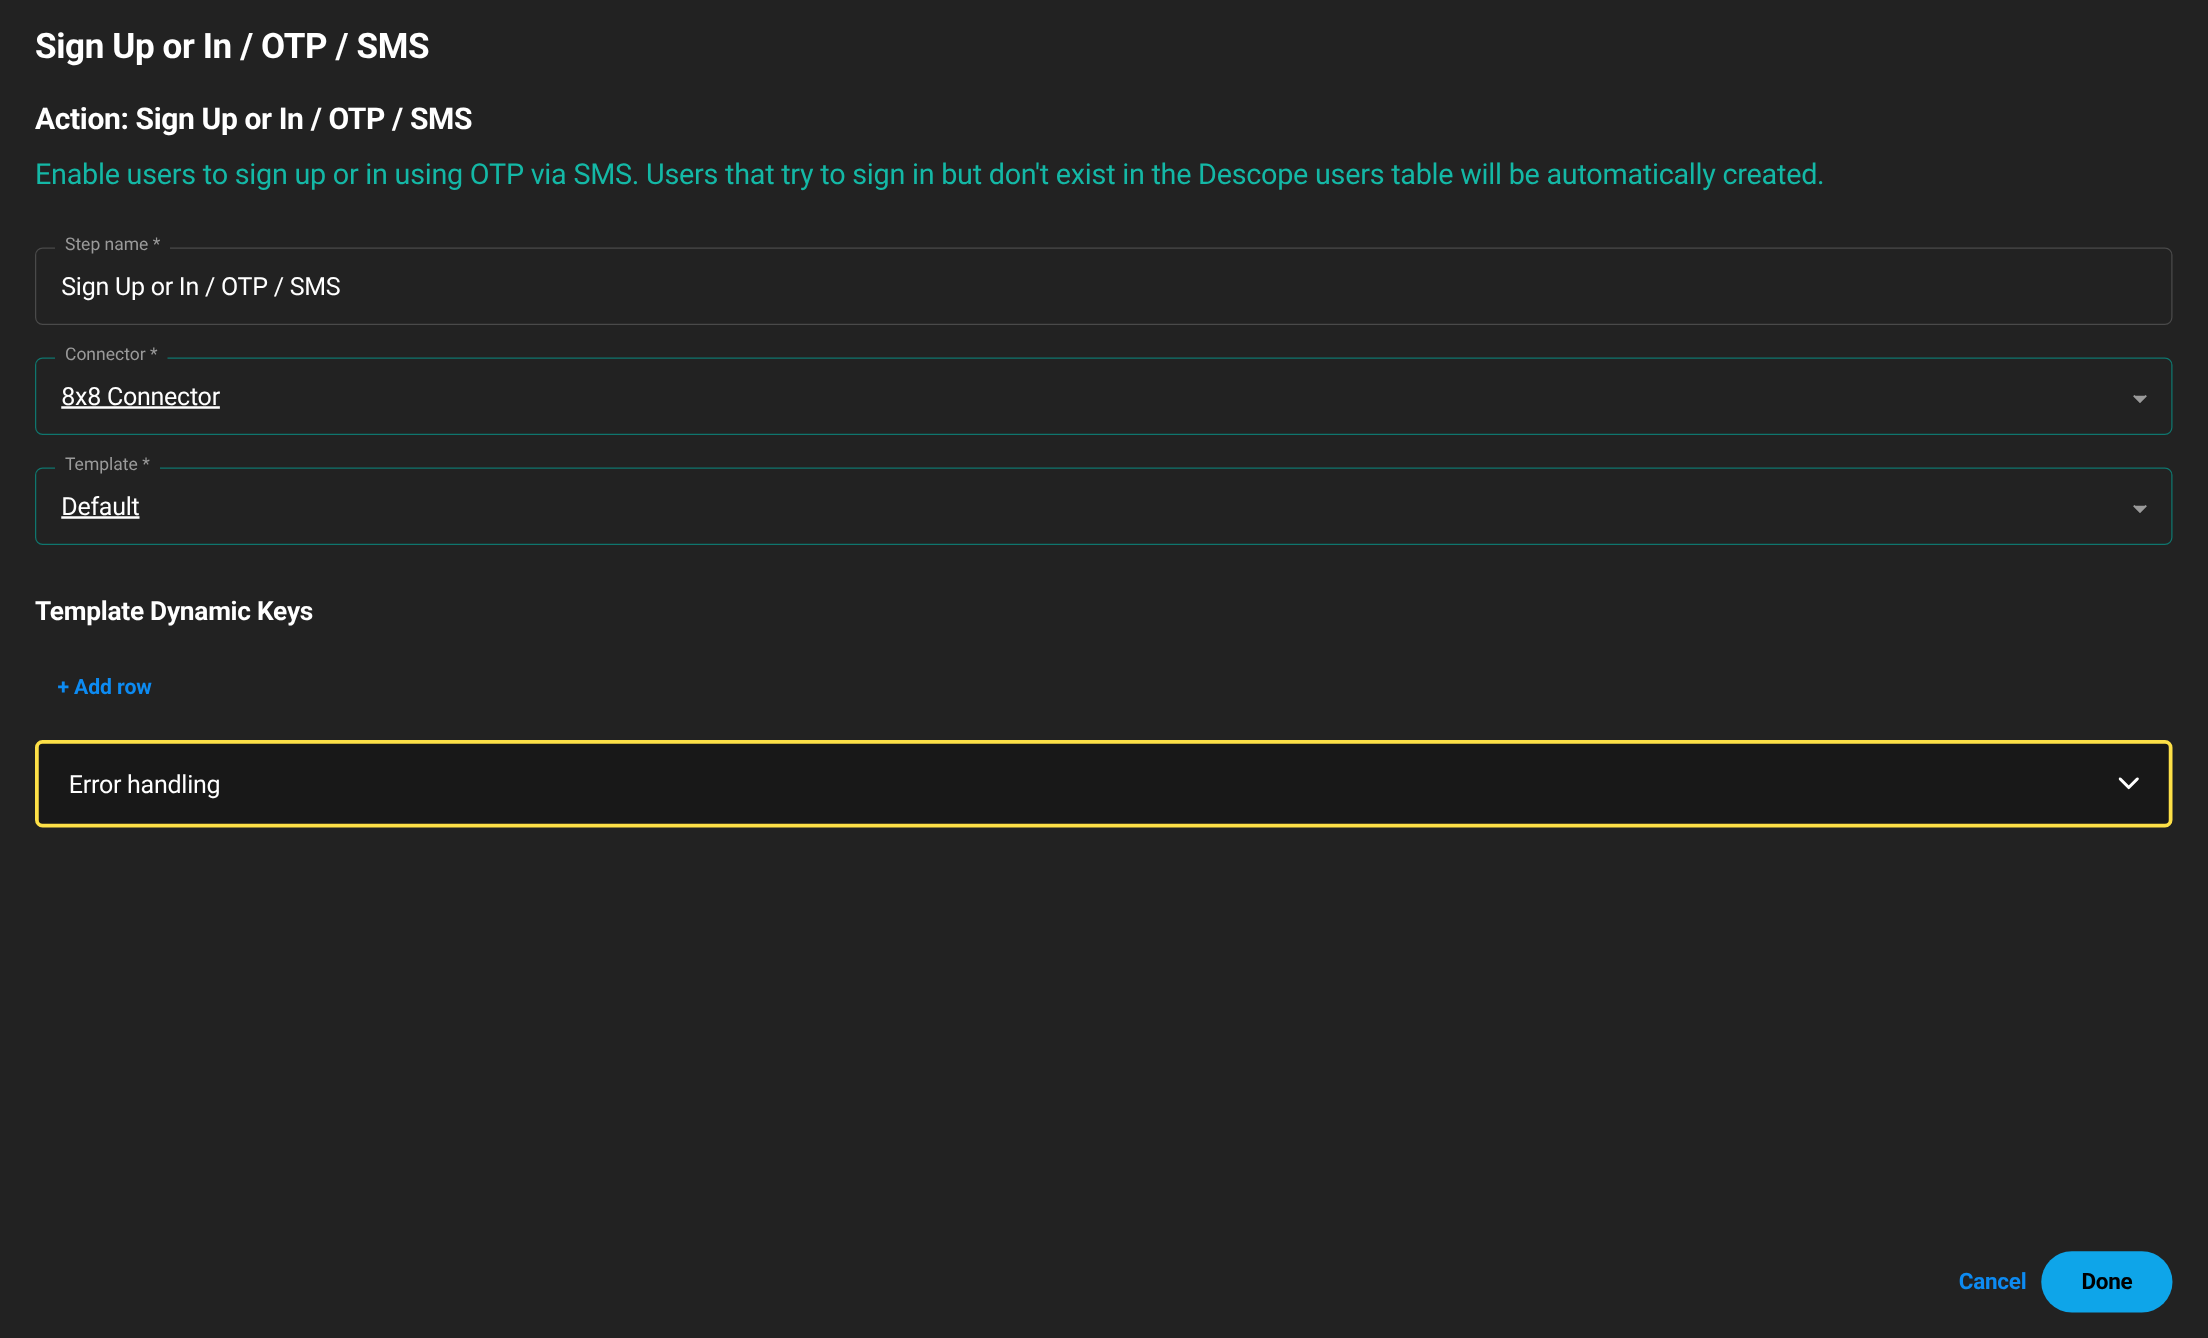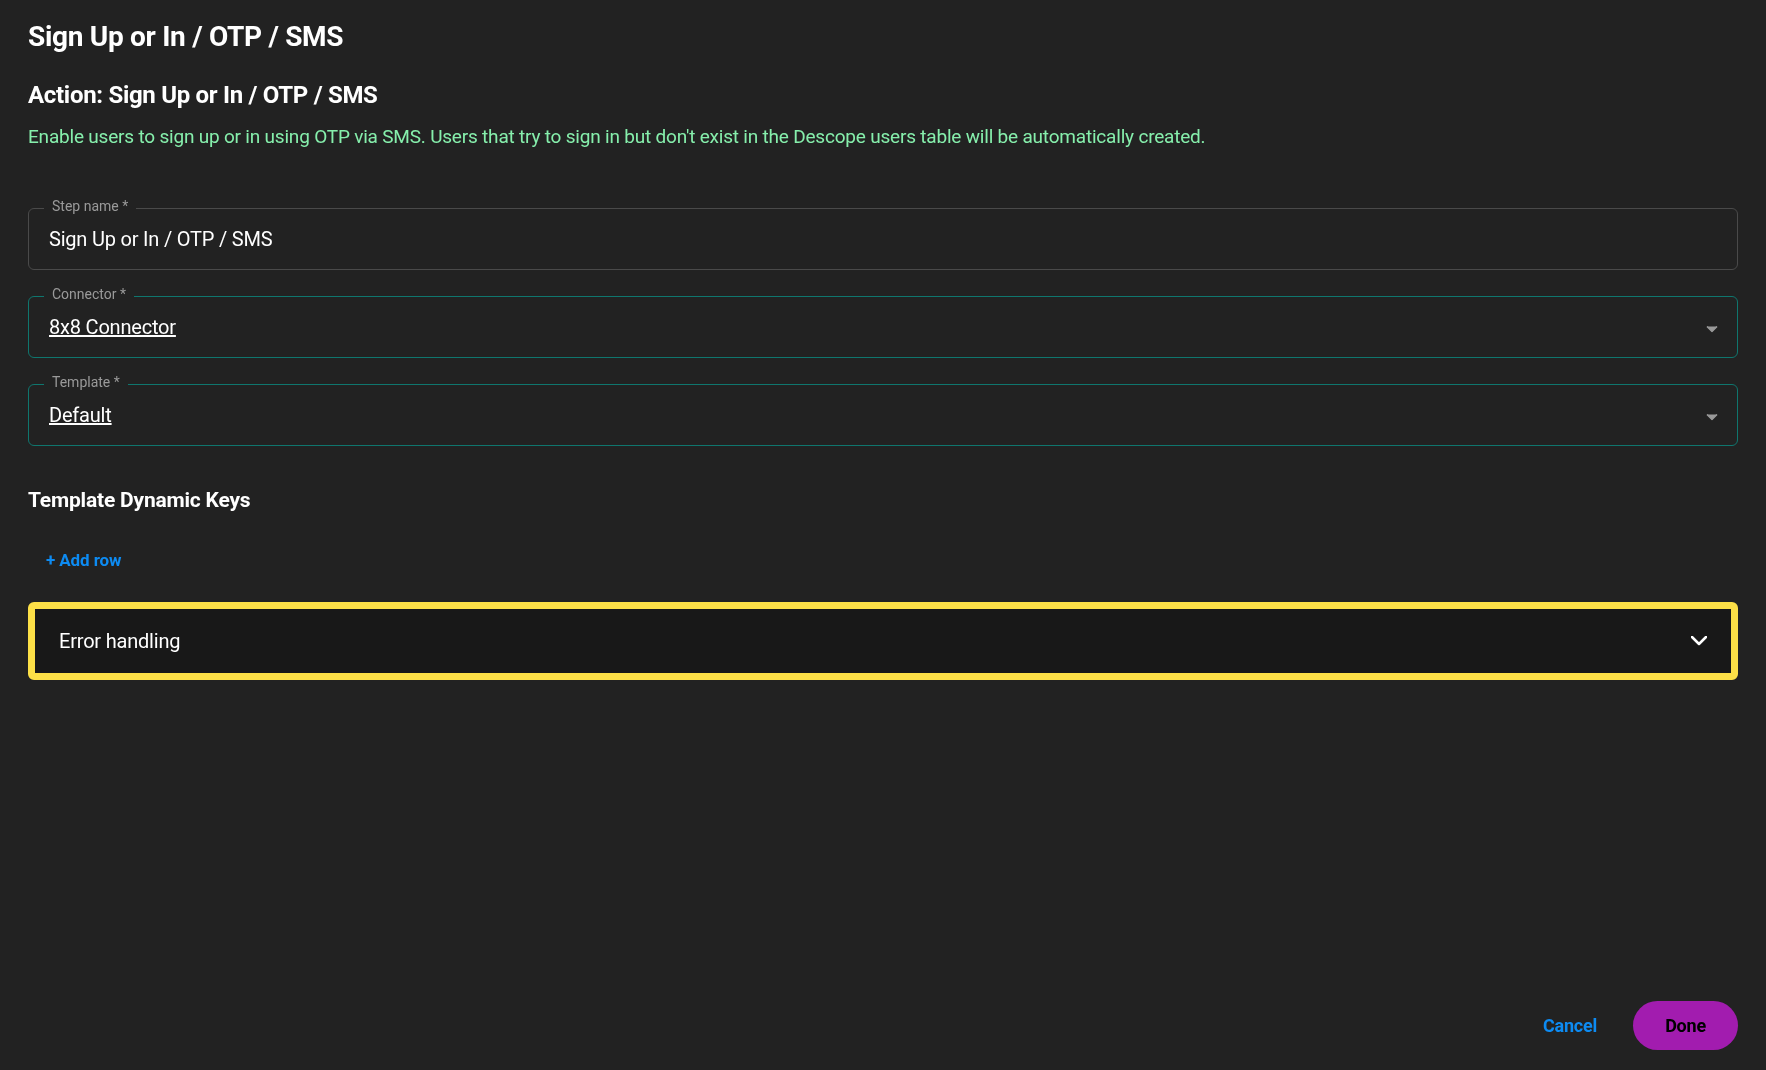--- a/index.html
+++ b/index.html
@@ -22,24 +22,24 @@
       margin-bottom: 28px;
       letter-spacing: -0.3px;
     }
     .action-title {
       font-size: 24px;
       font-weight: 700;
       margin-bottom: 14px;
       letter-spacing: -0.3px;
     }
     .description {
-      font-size: 19px;
-      color: #86efac;
+      font-size: 23px;
+      color: #14b8a6;
       line-height: 1.5;
-      margin-bottom: 56px;
+      margin-bottom: 40px;
       letter-spacing: -0.2px;
     }
     .field-group {
       position: relative;
       margin-bottom: 26px;
       text-decoration: underline;
     }
     .field-label {
       position: absolute;
       top: -10px;
@@ -98,57 +98,57 @@
       font-size: 17px;
       font-weight: 700;
       cursor: pointer;
       display: inline-block;
       margin-left: 18px;
       margin-bottom: 32px;
       letter-spacing: -0.1px;
     }
     .accordion {
       background-color: #181818;
-      border: 7px solid #fde047;
+      border: 3px solid #fde047;
       border-radius: 6px;
       padding: 20px 24px;
       display: flex;
       justify-content: space-between;
       align-items: center;
       cursor: pointer;
       margin-bottom: 30px;
     }
     .accordion-title {
       font-size: 20px;
       color: #ffffff;
       letter-spacing: -0.2px;
     }
     .accordion-chevron {
       color: #ffffff;
     }
     .footer {
       display: flex;
       justify-content: flex-end;
       align-items: center;
-      gap: 36px;
+      gap: 12px;
       margin-top: auto;
       padding-top: 20px;
     }
     .cancel-btn {
       background: none;
       border: none;
       color: #0d8bf2;
       font-size: 18px;
       font-weight: 700;
       cursor: pointer;
       font-family: inherit;
       letter-spacing: -0.2px;
     }
     .done-btn {
-      background-color: #a21caf;
+      background-color: #0ea5e9;
       border: none;
       color: #000000;
       font-size: 18px;
       font-weight: 700;
       padding: 14px 32px;
       border-radius: 28px;
       cursor: pointer;
       font-family: inherit;
       letter-spacing: -0.2px;
     }

